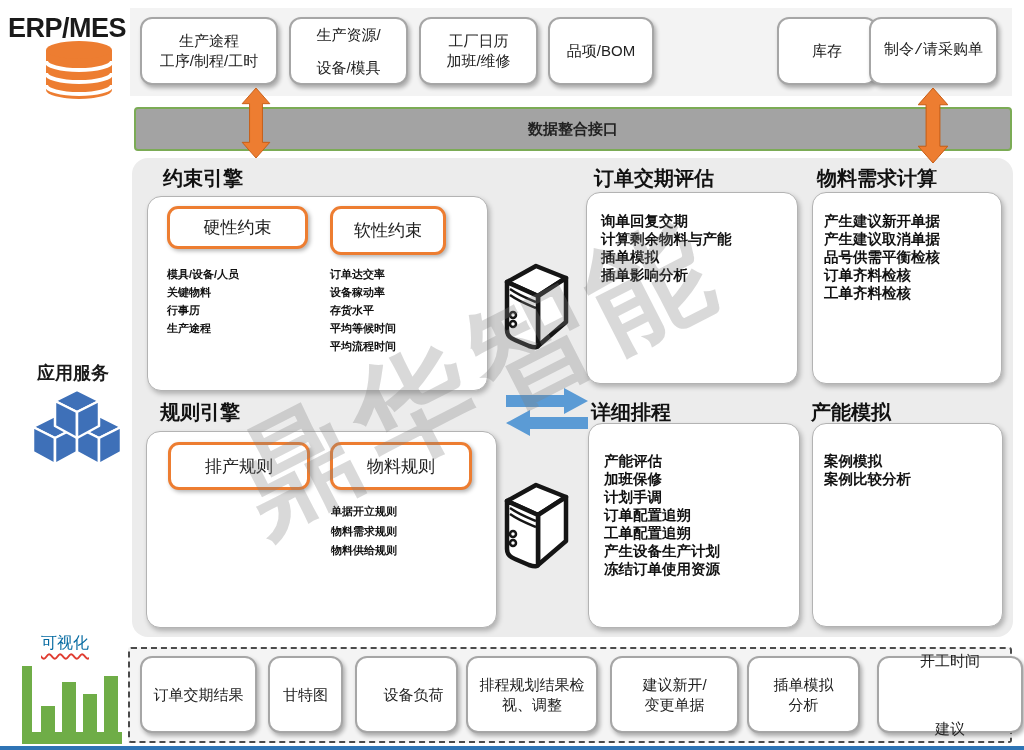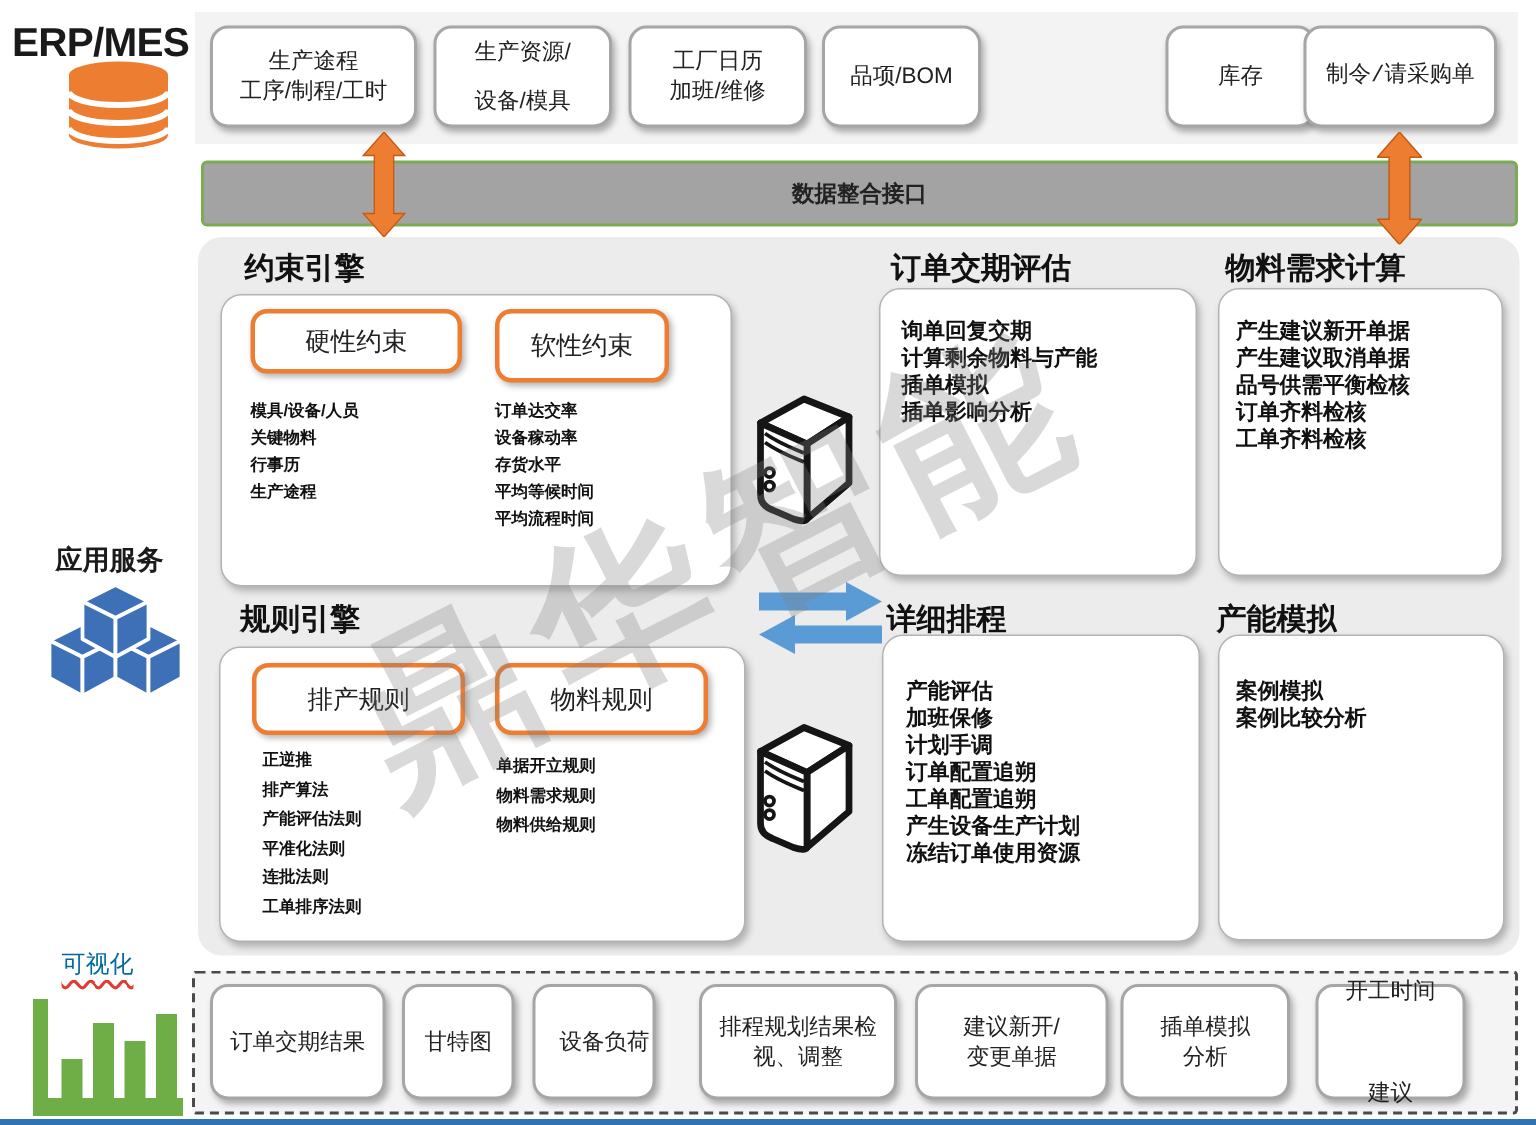--- a/index.html
+++ b/index.html
@@ -162,28 +162,20 @@
       <div>产生建议取消单据</div>
       <div>品号供需平衡检核</div>
       <div>订单齐料检核</div>
       <div>工单齐料检核</div>
     </div>
 
   <div class="abs sec-title" style="left:160px;top:399px;">规则引擎</div>
   <div class="abs white-box z2" style="left:146px;top:431px;width:351px;height:197px;"></div>
   <div class="abs tag-box z3" style="left:168px;top:442px;width:142px;height:48px;">排产规则</div>
   <div class="abs tag-box z3" style="left:330px;top:442px;width:142px;height:48px;">物料规则</div>
-  <div class="abs blist lh19 z3" style="left:175px;top:498px;">
-      <div>正逆推</div>
-      <div>排产算法</div>
-      <div>产能评估法则</div>
-      <div>平准化法则</div>
-      <div>连批法则</div>
-      <div>工单排序法则</div>
-    </div>
   <div class="abs blist lh19 z3" style="left:331px;top:502px;">
       <div>单据开立规则</div>
       <div>物料需求规则</div>
       <div>物料供给规则</div>
     </div>
 
   <div class="abs sec-title" style="left:591px;top:399px;">详细排程</div>
   <div class="abs white-box z2" style="left:588px;top:423px;width:212px;height:205px;"></div>
   <div class="abs blist sm z3" style="left:604px;top:452px;">
       <div>产能评估</div>
@@ -234,34 +226,34 @@
   <div class="abs watermark">鼎华智能</div>
 
   <div class="abs viz-area"></div>
 
   <div class="abs viz-box" style="left:268px;width:75px;">
     <div>甘特图</div>
   </div>
   <div class="abs viz-box" style="left:140px;width:117px;">
     <div>订单交期结果</div>
   </div>
-  <div class="abs viz-box" style="left:355px;width:82px;padding-left:14px;">
+  <div class="abs viz-box" style="left:355px;width:103px;padding-left:14px;">
     <div>设备负荷</div>
   </div>
   <div class="abs viz-box" style="left:466px;width:132px;">
     <div>排程规划结果检</div>
     <div>视、调整</div>
   </div>
   <div class="abs viz-box" style="left:610px;width:129px;">
     <div>建议新开/</div>
     <div>变更单据</div>
   </div>
   <div class="abs viz-box" style="left:747px;width:113px;">
     <div>插单模拟</div>
     <div>分析</div>
   </div>
-  <div class="abs viz-box" style="left:877px;width:100px;gap:48px;">
+  <div class="abs viz-box" style="left:877px;width:146px;gap:48px;">
     <div>开工时间</div>
     <div>建议</div>
   </div>
 
   <div class="abs bottom-line"></div>
 </div>
 
 </body></html>

